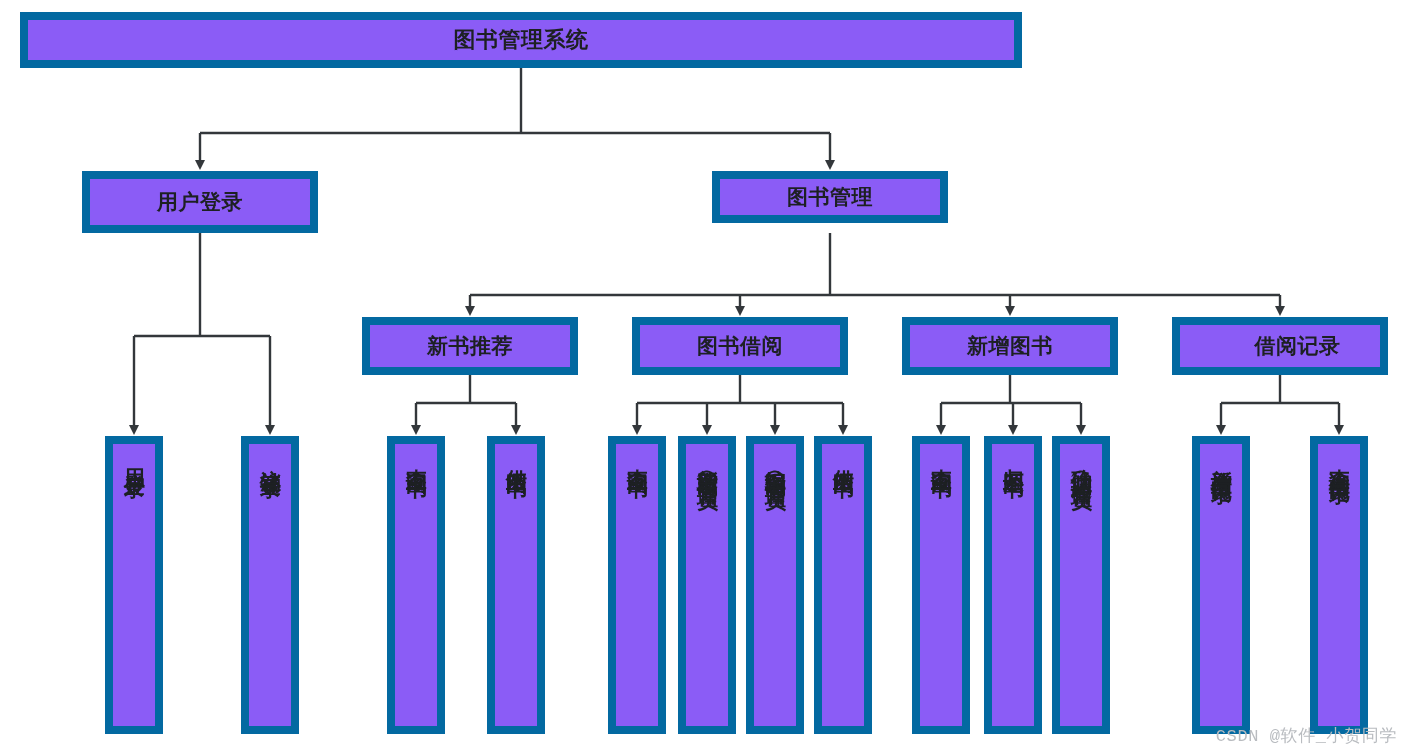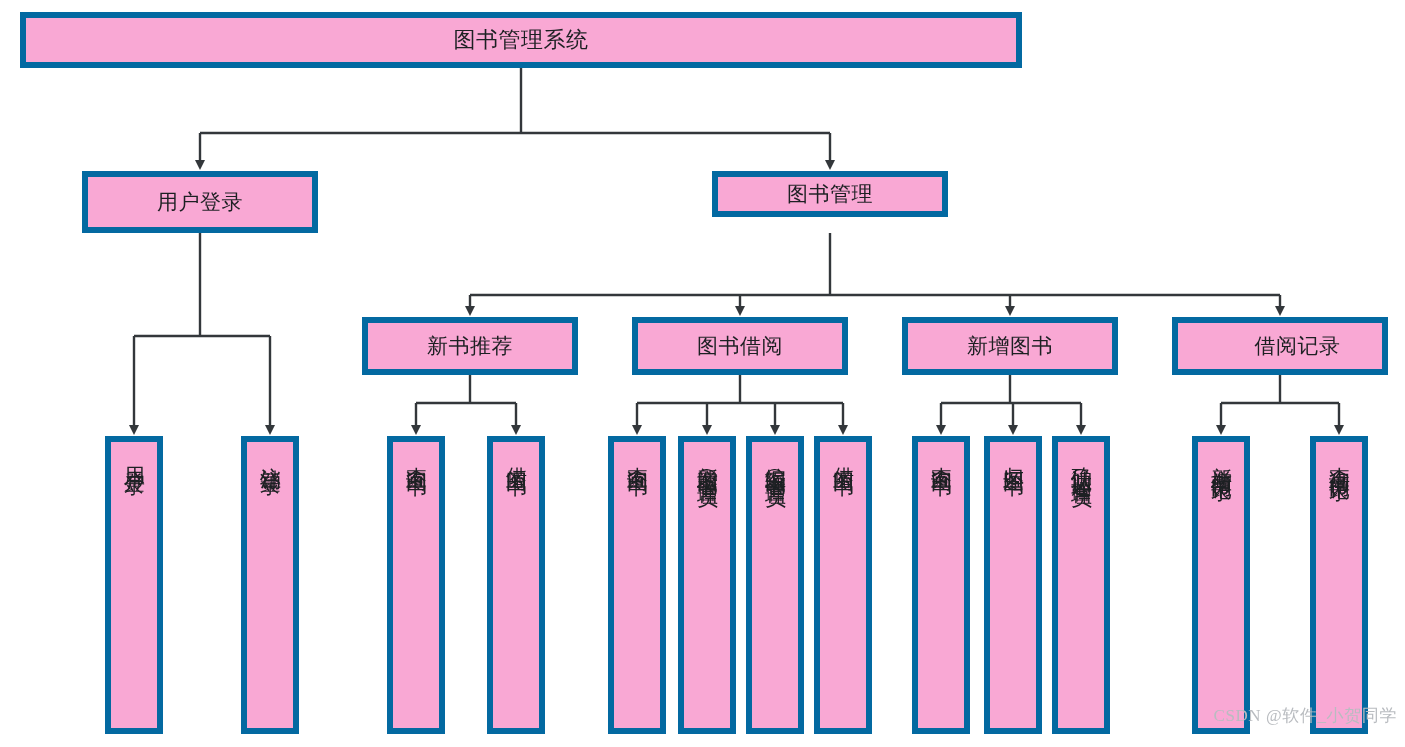--- a/index.html
+++ b/index.html
@@ -19,27 +19,28 @@
     position: absolute;
     left: 0;
     top: 0;
     width: 1405px;
     height: 747px;
     pointer-events: none;
   }
   .node {
     position: absolute;
     box-sizing: border-box;
-    background: #f9a8d4;
-    border: 6px solid #0369a1;
+    background: #8b5cf6;
+    border: 8px solid #0369a1;
     display: flex;
     align-items: center;
     justify-content: center;
     color: #1d2023;
     z-index: 2;
+    font-weight: bold;
   }
   .node .label {
     font-size: 21px;
     line-height: 1.18;
     letter-spacing: 0.5px;
     white-space: nowrap;
   }
   .node.root .label { font-size: 22px; }
   .node.vert {
     align-items: flex-start;
@@ -51,27 +52,27 @@
     text-orientation: upright;
     font-size: 21px;
     letter-spacing: 3px;
     line-height: 1;
     white-space: nowrap;
     text-align: left;
   }
   .watermark {
     position: absolute;
     right: 8px;
-    bottom: 20px;
+    bottom: 0;
     font-size: 17px;
     color: #b9bcc0;
     letter-spacing: 0.6px;
     z-index: 3;
     white-space: nowrap;
-    font-family: Liberation Serif, serif;
+    font-family: Liberation Mono, monospace;
   }
 </style>
 </head>
 <body>
 
 <div id="canvas">
 
   <svg id="wires" viewBox="0 0 1405 747">
     <defs>
       <marker id="arrow" markerWidth="11" markerHeight="11" refX="1" refY="5" orient="auto" markerUnits="userSpaceOnUse">
@@ -115,21 +116,21 @@
       </g>
   </svg>
 
   <div id="nodes-layer">
       <div class="node root" style="left: 20px; top: 12px; width: 1002px; height: 56px;">
         <span class="label">图书管理系统</span>
       </div>
       <div class="node" style="left: 82px; top: 171px; width: 236px; height: 62px;">
         <span class="label">用户登录</span>
       </div>
-      <div class="node" style="left: 712px; top: 171px; width: 236px; height: 46px;">
+      <div class="node" style="left: 712px; top: 171px; width: 236px; height: 52px;">
         <span class="label">图书管理</span>
       </div>
       <div class="node" style="left: 362px; top: 317px; width: 216px; height: 58px; align-items: center;">
         <span class="label">新书推荐</span>
       </div>
       <div class="node" style="left: 632px; top: 317px; width: 216px; height: 58px;">
         <span class="label">图书借阅</span>
       </div>
       <div class="node" style="left: 902px; top: 317px; width: 216px; height: 58px;">
         <span class="label">新增图书</span>

